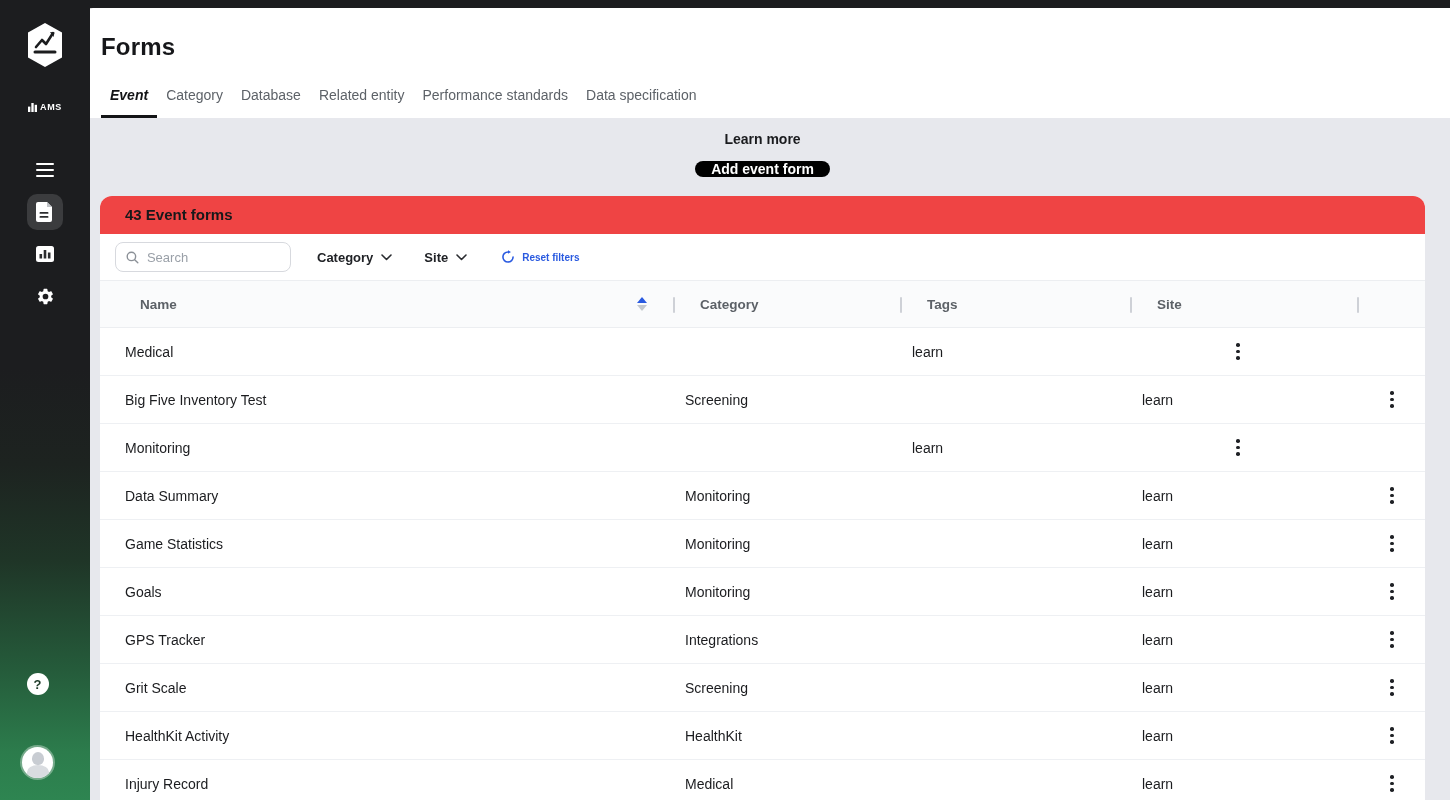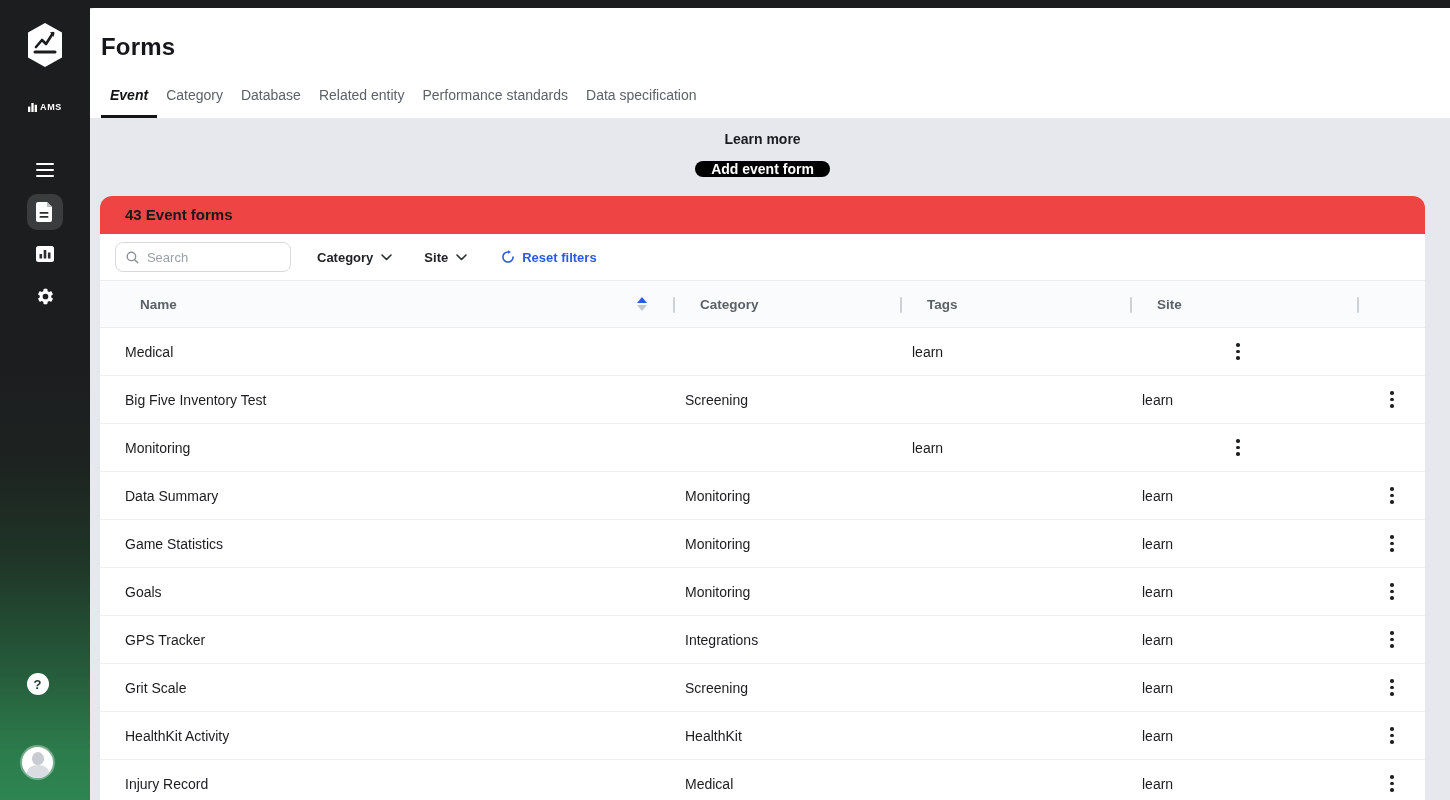--- a/index.html
+++ b/index.html
@@ -102,21 +102,21 @@
   }
   .search-box input::placeholder { color: #9aa0a8; }
   .filter-chip {
     display: flex; align-items: center; gap: 8px; cursor: pointer;
     font-size: 13px; font-weight: 700; color: #202226;
   }
   .filter-chip.cat { margin-left: 26px; }
   .filter-chip.site { margin-left: 32px; }
   .reset-filters {
     margin-left: 34px; display: flex; align-items: center; gap: 7px; cursor: pointer;
-    font-size: 13px; font-weight: 700; color: #2a5ae0;
+    font-size: 10px; font-weight: 700; color: #2a5ae0;
   }
 
   
   .thead {
     display: grid; grid-template-columns: 560px 227px 230px 227px 1fr;
     background: #fafbfc; height: 48px; align-items: center;
     border-top: 1px solid #eceef1; border-bottom: 1px solid #eceef1; padding-left: 15px;
   }
   .th {
     font-size: 13.5px; font-weight: 700; color: #5c6167;

